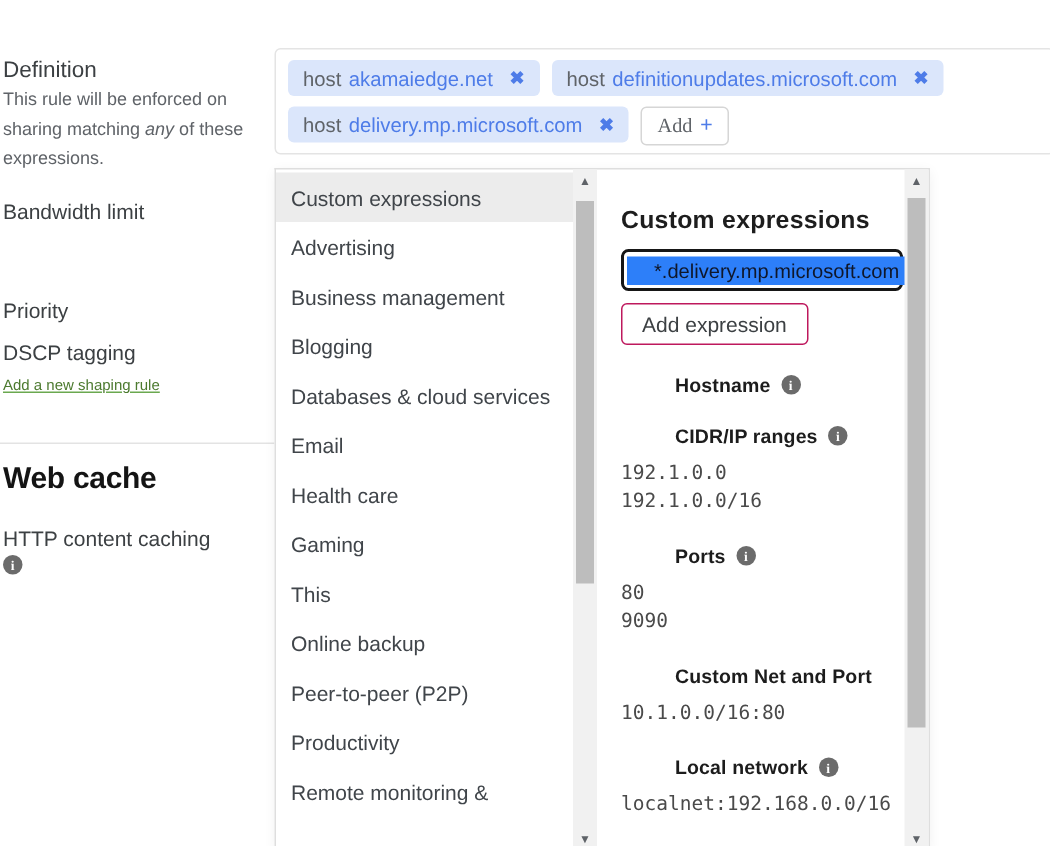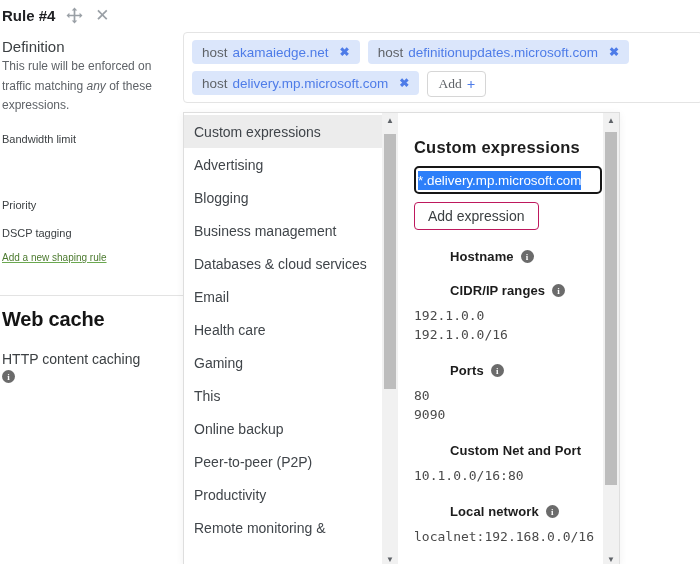--- a/index.html
+++ b/index.html
@@ -10,21 +10,21 @@
   }
   
   .left-col{position:absolute;left:0;top:0;width:183px;height:564px;}
   .rule-header{position:absolute;left:2px;top:7px;display:flex;align-items:center;gap:9px;}
   .rule-title{font-size:15px;font-weight:700;color:#202124;}
   .move-icon{width:17px;height:17px;display:inline-flex;cursor:move;margin-left:2px;}
   .close-icon{font-size:17px;color:#9aa0a6;line-height:17px;cursor:pointer;margin-left:3px;}
   .def-label{position:absolute;left:2px;top:38px;font-size:15px;color:#3c4043;}
   .def-desc{position:absolute;left:2px;top:57px;width:176px;font-size:12px;line-height:19.5px;color:#5f6368;}
   .def-desc i{font-style:italic;}
-  .plain-label{position:absolute;left:2px;font-size:11px;color:#3c4043;}
+  .plain-label{position:absolute;left:2px;font-size:14px;color:#3c4043;}
   .bandwidth{top:133px;}
   .priority{top:199px;}
   .dscp{top:227px;}
   .add-rule-link{position:absolute;left:2px;top:252px;font-size:10px;color:#4c7a2f;
     text-decoration:underline;text-decoration-color:#6aa84f;cursor:pointer;}
   .divider{position:absolute;left:0;top:295px;width:183px;height:1px;background:#e3e3e3;}
   .web-cache{position:absolute;left:2px;top:308px;font-size:20px;font-weight:700;color:#141414;letter-spacing:-0.2px;}
   .http-caching{position:absolute;left:2px;top:351px;font-size:14px;color:#3c4043;}
   .info-icon{display:inline-flex;align-items:center;justify-content:center;
     width:13px;height:13px;border-radius:50%;background:#6b6b6b;color:#ffffff;
@@ -59,47 +59,38 @@
   .sb-down{bottom:0;}
   .sb-thumb{position:absolute;left:2px;right:2px;background:#bdbdbd;cursor:grab;}
   .list-thumb{top:21px;height:255px;}
   .panel-thumb{top:19px;height:353px;}
   
   .detail-col{flex:1;position:relative;padding:24px 0 0 16px;box-sizing:border-box;}
   .panel-scroll{position:absolute;right:0;top:0;height:100%;}
   .panel-heading{font-size:16.5px;font-weight:700;color:#1d1d1d;line-height:20px;letter-spacing:0.2px;}
   .expr-input{margin-top:9px;width:188px;height:28px;box-sizing:border-box;border:2px solid #161616;
     border-radius:5px;background:#fff;display:flex;align-items:center;padding:0 2px;cursor:text;}
-  .expr-selected{background:#2d7ff9;color:#ffffff;font-size:13.4px;padding:2px 0;white-space:nowrap;}
+  .expr-selected{background:#2d7ff9;color:#0f172a;font-size:13.4px;padding:2px 18px;white-space:nowrap;}
   .add-expr-btn{margin-top:8px;display:inline-block;padding:5px 13px;border:1px solid #be185d;
     border-radius:4px;background:#fff;font-size:14px;color:#3c4043;cursor:pointer;}
   .section{margin-top:20px;}
   .sec-head{display:flex;align-items:flex-start;gap:7px;font-size:13px;font-weight:700;
     color:#1c1c1c;line-height:14px;letter-spacing:0.1px;padding-left:36px;}
   .sec-values{margin-top:8px;}
   .sec-value{font-family:"DejaVu Sans Mono",monospace;font-size:13px;line-height:19px;color:#4a4a4a;white-space:nowrap;}
 </style>
 </head>
 <body>
 
 <div class="left-col">
-  <div class="rule-header">
-    <span class="rule-title">Rule #4</span>
-    <span class="move-icon">
-      <svg viewBox="0 0 16 16" width="17" height="17">
-        <path fill="#9aa0a6" d="M8 0.5 L10.6 3.2 H8.8 V7.2 H12.8 V5.4 L15.5 8 L12.8 10.6 V8.8 H8.8 V12.8 H10.6 L8 15.5 L5.4 12.8 H7.2 V8.8 H3.2 V10.6 L0.5 8 L3.2 5.4 V7.2 H7.2 V3.2 H5.4 Z"></path>
-      </svg>
-    </span>
-    <span class="close-icon">✕</span>
-  </div>
 
   <div class="def-label">Definition</div>
   <div class="def-desc">
     <span>This rule will be enforced on</span><br>
-    <span>traffic matching </span><i>any</i><span> of these</span><br>
+    <span>sharing matching </span><i>any</i><span> of these</span><br>
     <span>expressions.</span>
   </div>
 
   <div class="plain-label bandwidth">Bandwidth limit</div>
   <div class="plain-label priority">Priority</div>
   <div class="plain-label dscp">DSCP tagging</div>
   <a class="add-rule-link">Add a new shaping rule</a>
   <div class="divider"></div>
   <div class="web-cache">Web cache</div>
   <div class="http-caching">HTTP content caching</div>
@@ -130,22 +121,22 @@
     <span class="plus">+</span>
   </button>
 </div>
 
 <div class="popup">
 
   <div class="list-col">
     <div class="list-items" id="list-items">
         <div class="list-item selected">Custom expressions</div>
         <div class="list-item">Advertising</div>
+        <div class="list-item">Business management</div>
         <div class="list-item">Blogging</div>
-        <div class="list-item">Business management</div>
         <div class="list-item">Databases &amp; cloud services</div>
         <div class="list-item">Email</div>
         <div class="list-item">Health care</div>
         <div class="list-item">Gaming</div>
         <div class="list-item">This</div>
         <div class="list-item">Online backup</div>
         <div class="list-item">Peer-to-peer (P2P)</div>
         <div class="list-item">Productivity</div>
         <div class="list-item">Remote monitoring &amp;</div>
       </div>

